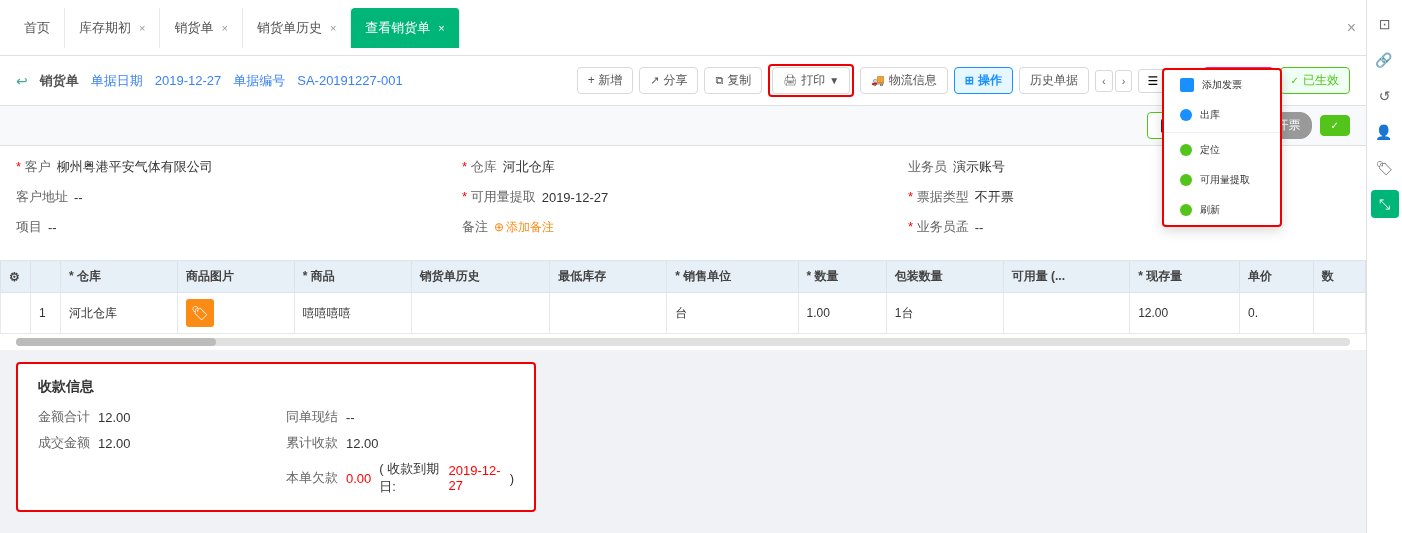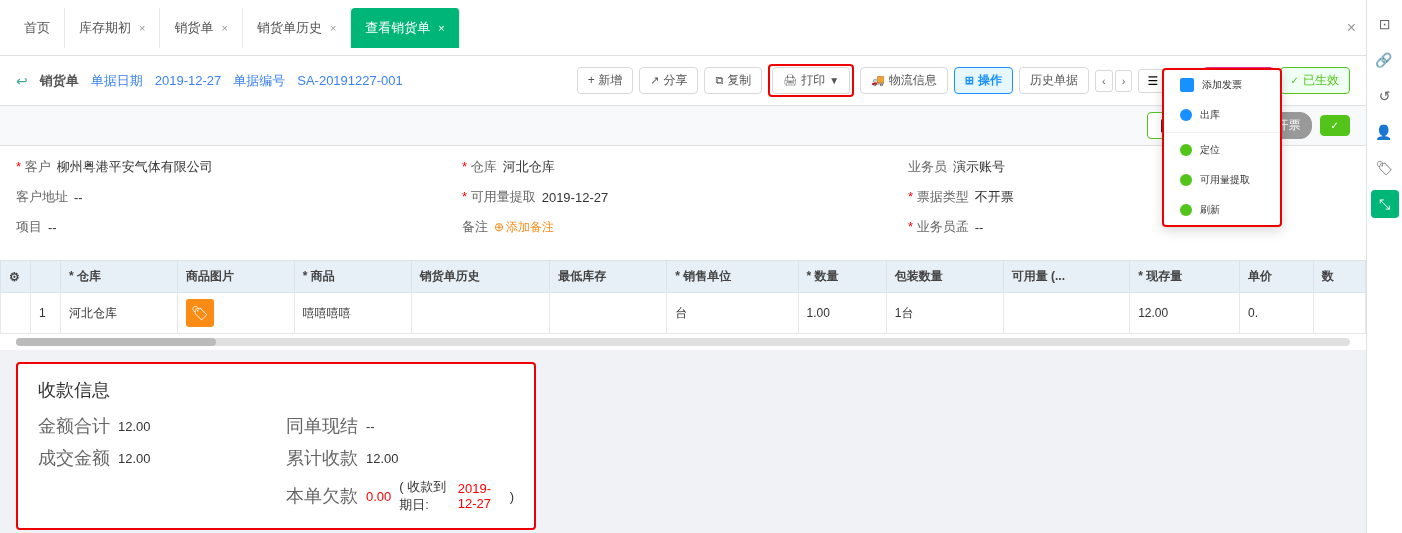--- a/index.html
+++ b/index.html
@@ -71,24 +71,24 @@
     .product-img { width: 28px; height: 28px; background: #fa8c16; border-radius: 3px; display: flex; align-items: center; justify-content: center; }
     .product-img-inner { color: #fff; font-size: 14px; }
     .scrollbar-track { height: 8px; background: #e0e0e0; border-radius: 4px; margin: 0 8px; }
     .scrollbar-thumb { width: 200px; height: 8px; background: #bbb; border-radius: 4px; }
 
     
     .payment-section {
       margin: 12px 16px; border: 2px solid #e00; border-radius: 4px; background: #fff;
       padding: 14px 20px; width: 520px;
     }
-    .payment-title { font-weight: normal; font-size: 18px; margin-bottom: 12px; }
+    .payment-title { font-weight: bold; font-size: 14px; margin-bottom: 12px; }
     .payment-grid { display: grid; grid-template-columns: 1fr 1fr; gap: 8px 20px; }
     .payment-row { display: flex; align-items: center; gap: 8px; }
-    .payment-label { color: #666; white-space: nowrap; font-size: 18px; }
+    .payment-label { color: #666; white-space: nowrap; font-size: 13px; }
     .payment-value { color: #333; font-size: 13px; }
     .payment-value.overdue { color: #f00; text-align: right; }
     .payment-value.date { color: #f00; }
     .dropdown-menu {
       position: absolute; background: #fff; border: 2px solid #e00; border-radius: 4px;
       box-shadow: 0 4px 12px rgba(0,0,0,0.15); z-index: 100; min-width: 120px;
       top: 68px; right: 120px;
     }
     .dropdown-item {
       padding: 8px 16px; cursor: pointer; font-size: 10px; display: flex; align-items: center; gap: 8px;

